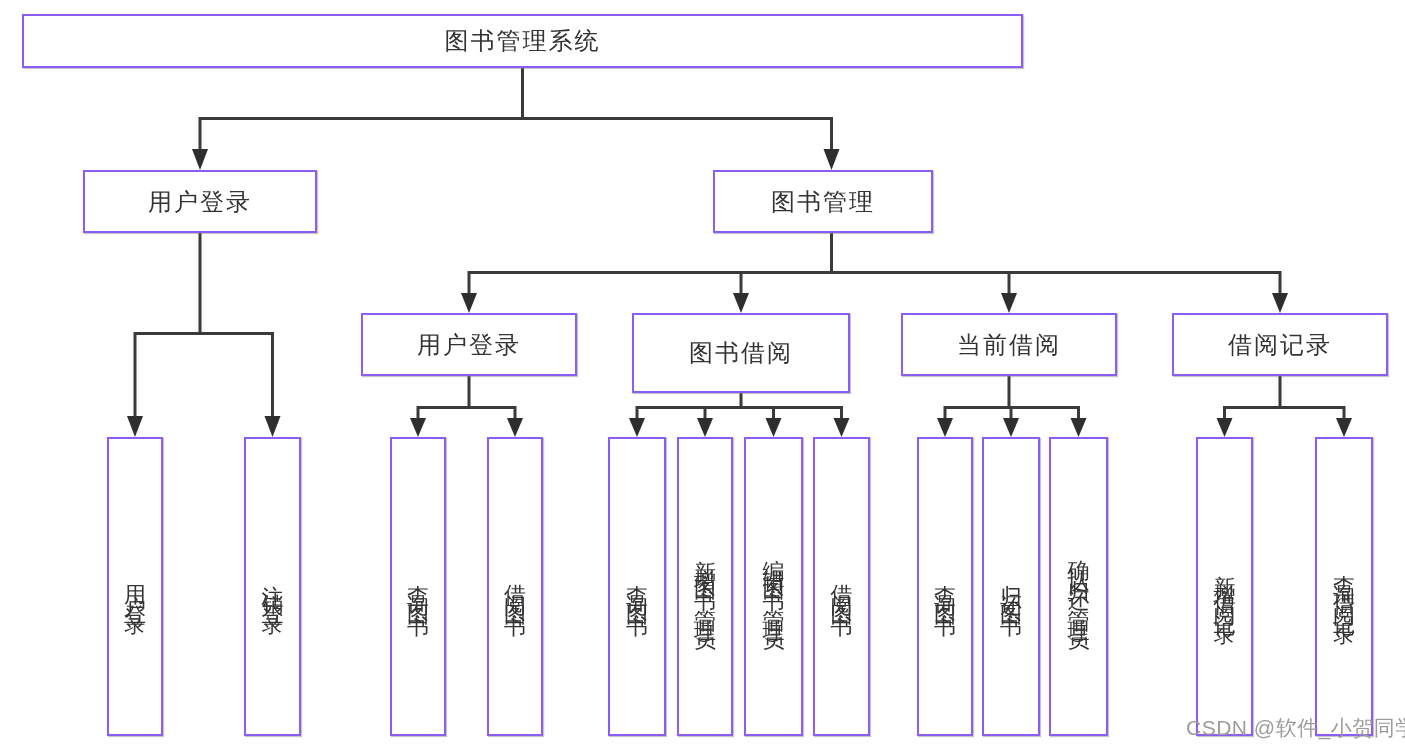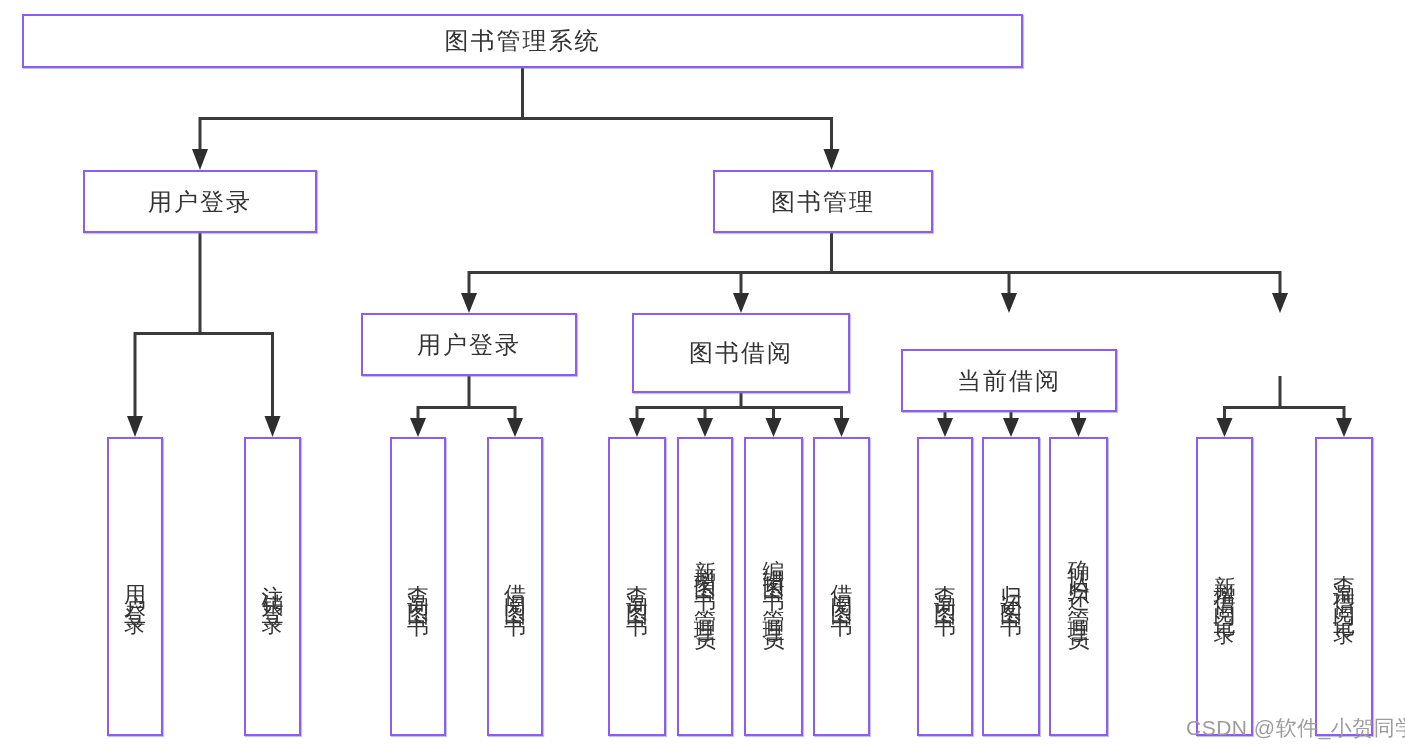--- a/index.html
+++ b/index.html
@@ -98,22 +98,25 @@
   <div class="node hnode" style="left:713px; top:170px; width:220px; height:63px;">
     <span>图书管理</span>
   </div>
 
   <div class="node hnode" style="left:361px; top:313px; width:216px; height:63px;">
     <span>用户登录</span>
   </div>
   <div class="node hnode" style="left:632px; top:313px; width:218px; height:80px;">
     <span>图书借阅</span>
   </div>
-  <div class="node hnode" style="left:901px; top:313px; width:216px; height:63px;margin-top:36px;">
+  <div class="node hnode" style="left:901px; top:313px; width:216px; height:63px;">
     <span>当前借阅</span>
+  </div>
+  <div class="node hnode" style="left:1172px; top:313px; width:216px; height:63px;">
+    <span>借阅记录</span>
   </div>
 
   <div class="node leaf" style="left:107px; top:437px; width:56px; height:299px;">
     <span>用户登录</span>
   </div>
   <div class="node leaf" style="left:244px; top:437px; width:57px; height:299px;">
     <span>注销登录</span>
   </div>
 
   <div class="node leaf" style="left:390px; top:437px; width:56px; height:299px;">

